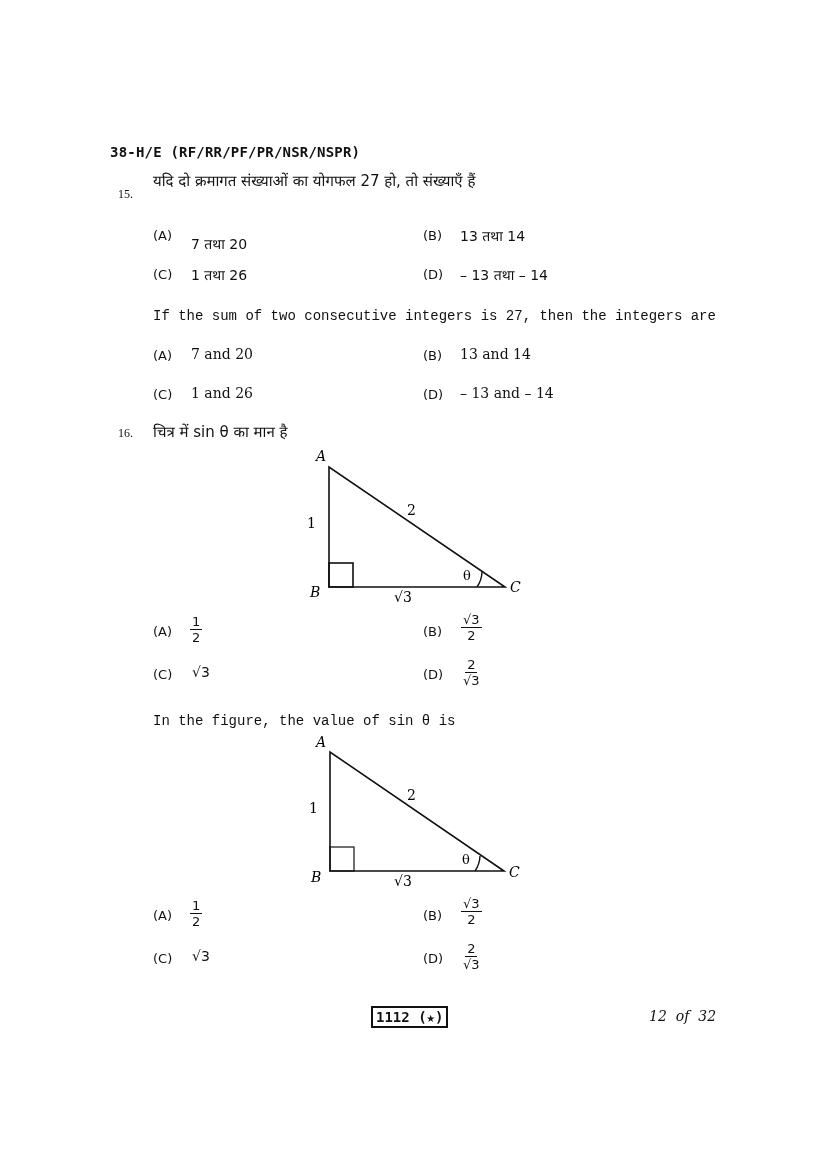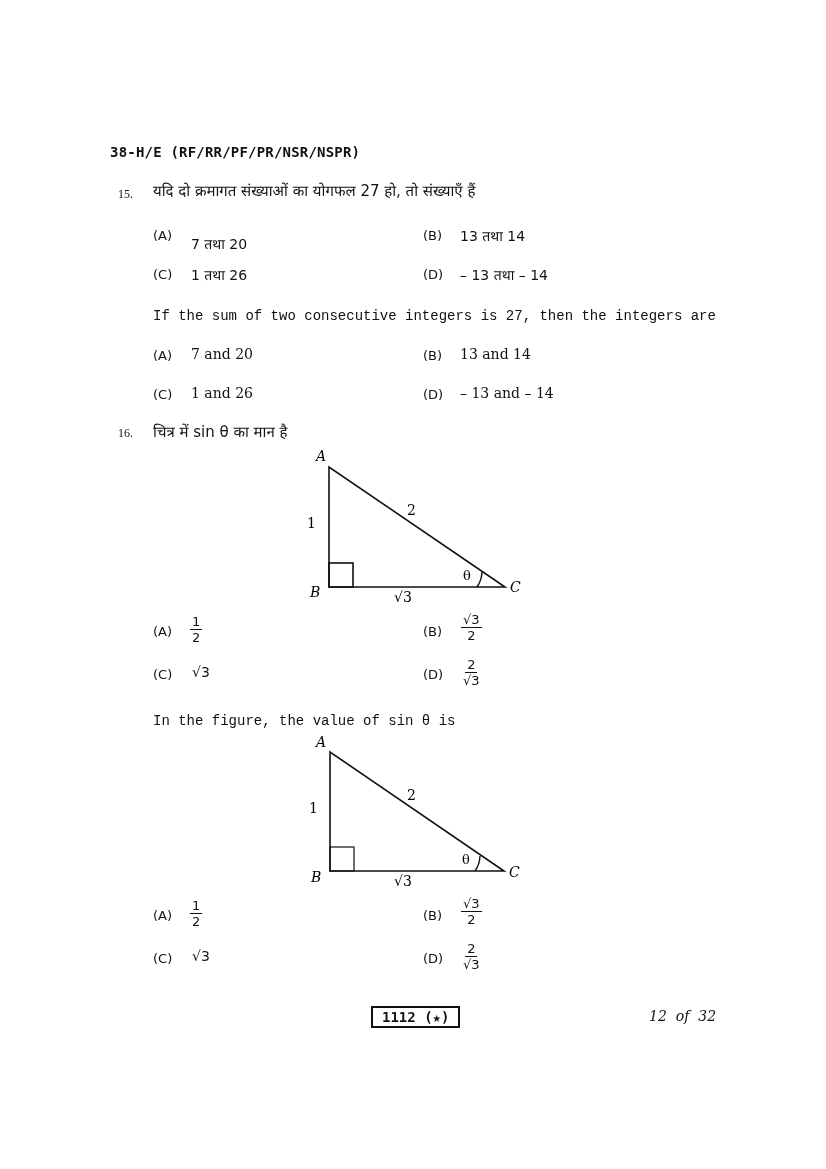--- a/index.html
+++ b/index.html
@@ -10,31 +10,31 @@
   .qnum { font-family: Liberation Serif, serif; font-size: 12px; margin-left: 8px; }
   .qtext { font-family: "DejaVu Sans", sans-serif; font-size: 15px; }
   .qtext-en { font-family: Liberation Mono, monospace; font-size: 14px; text-align: center; }
   .opt-label { font-family: "DejaVu Sans", sans-serif; font-size: 13px; }
   .opt-val { font-family: "DejaVu Sans", sans-serif; font-size: 14px; }
   .opt-val-en { font-family: "DejaVu Serif", serif; font-size: 14px; }
   .frac { display: inline-flex; flex-direction: column; align-items: center; font-family: "DejaVu Sans", sans-serif; font-size: 13px; line-height: 15px; }
   .frac .num { padding: 0 2px; border-bottom: 1px solid #111; }
   .frac .den { padding: 0 2px; }
   .sqrt { font-family: "DejaVu Sans", sans-serif; font-size: 14px; }
-  .footer-box { border: 2px solid #111; padding: 0 9px; font-family: "DejaVu Sans Mono", monospace; font-weight: bold; font-size: 14px; line-height: 18px; }
+  .footer-box { border: 2px solid #111; padding: 0 3px; font-family: "DejaVu Sans Mono", monospace; font-weight: bold; font-size: 14px; line-height: 18px; }
   .pageno { font-family: "DejaVu Serif", serif; font-style: italic; font-size: 14px; }
   svg text { font-family: "DejaVu Serif", serif; }
 </style>
 </head>
 <body>
 
 <div class="abs header">38-H/E (RF/RR/PF/PR/NSR/NSPR)</div>
 
 <div class="abs qnum" style="left:110px; top:187px;">15.</div>
-<div class="abs qtext" style="left:153px; top:180px;">यदि दो क्रमागत संख्याओं का योगफल 27 हो, तो संख्याएँ हैं</div>
+<div class="abs qtext" style="left:153px; top:170px;">यदि दो क्रमागत संख्याओं का योगफल 27 हो, तो संख्याएँ हैं</div>
 
 <div class="abs opt-label" style="left:153px; top:228px;">(A)</div>
 <div class="abs opt-val" style="left:191px; top:226px;margin-top:8px;">7 तथा 20</div>
 <div class="abs opt-label" style="left:423px; top:228px;">(B)</div>
 <div class="abs opt-val" style="left:460px; top:226px;">13 तथा 14</div>
 <div class="abs opt-label" style="left:153px; top:267px;">(C)</div>
 <div class="abs opt-val" style="left:191px; top:265px;">1 तथा 26</div>
 <div class="abs opt-label" style="left:423px; top:267px;">(D)</div>
 <div class="abs opt-val" style="left:460px; top:265px;">– 13 तथा – 14</div>
 

